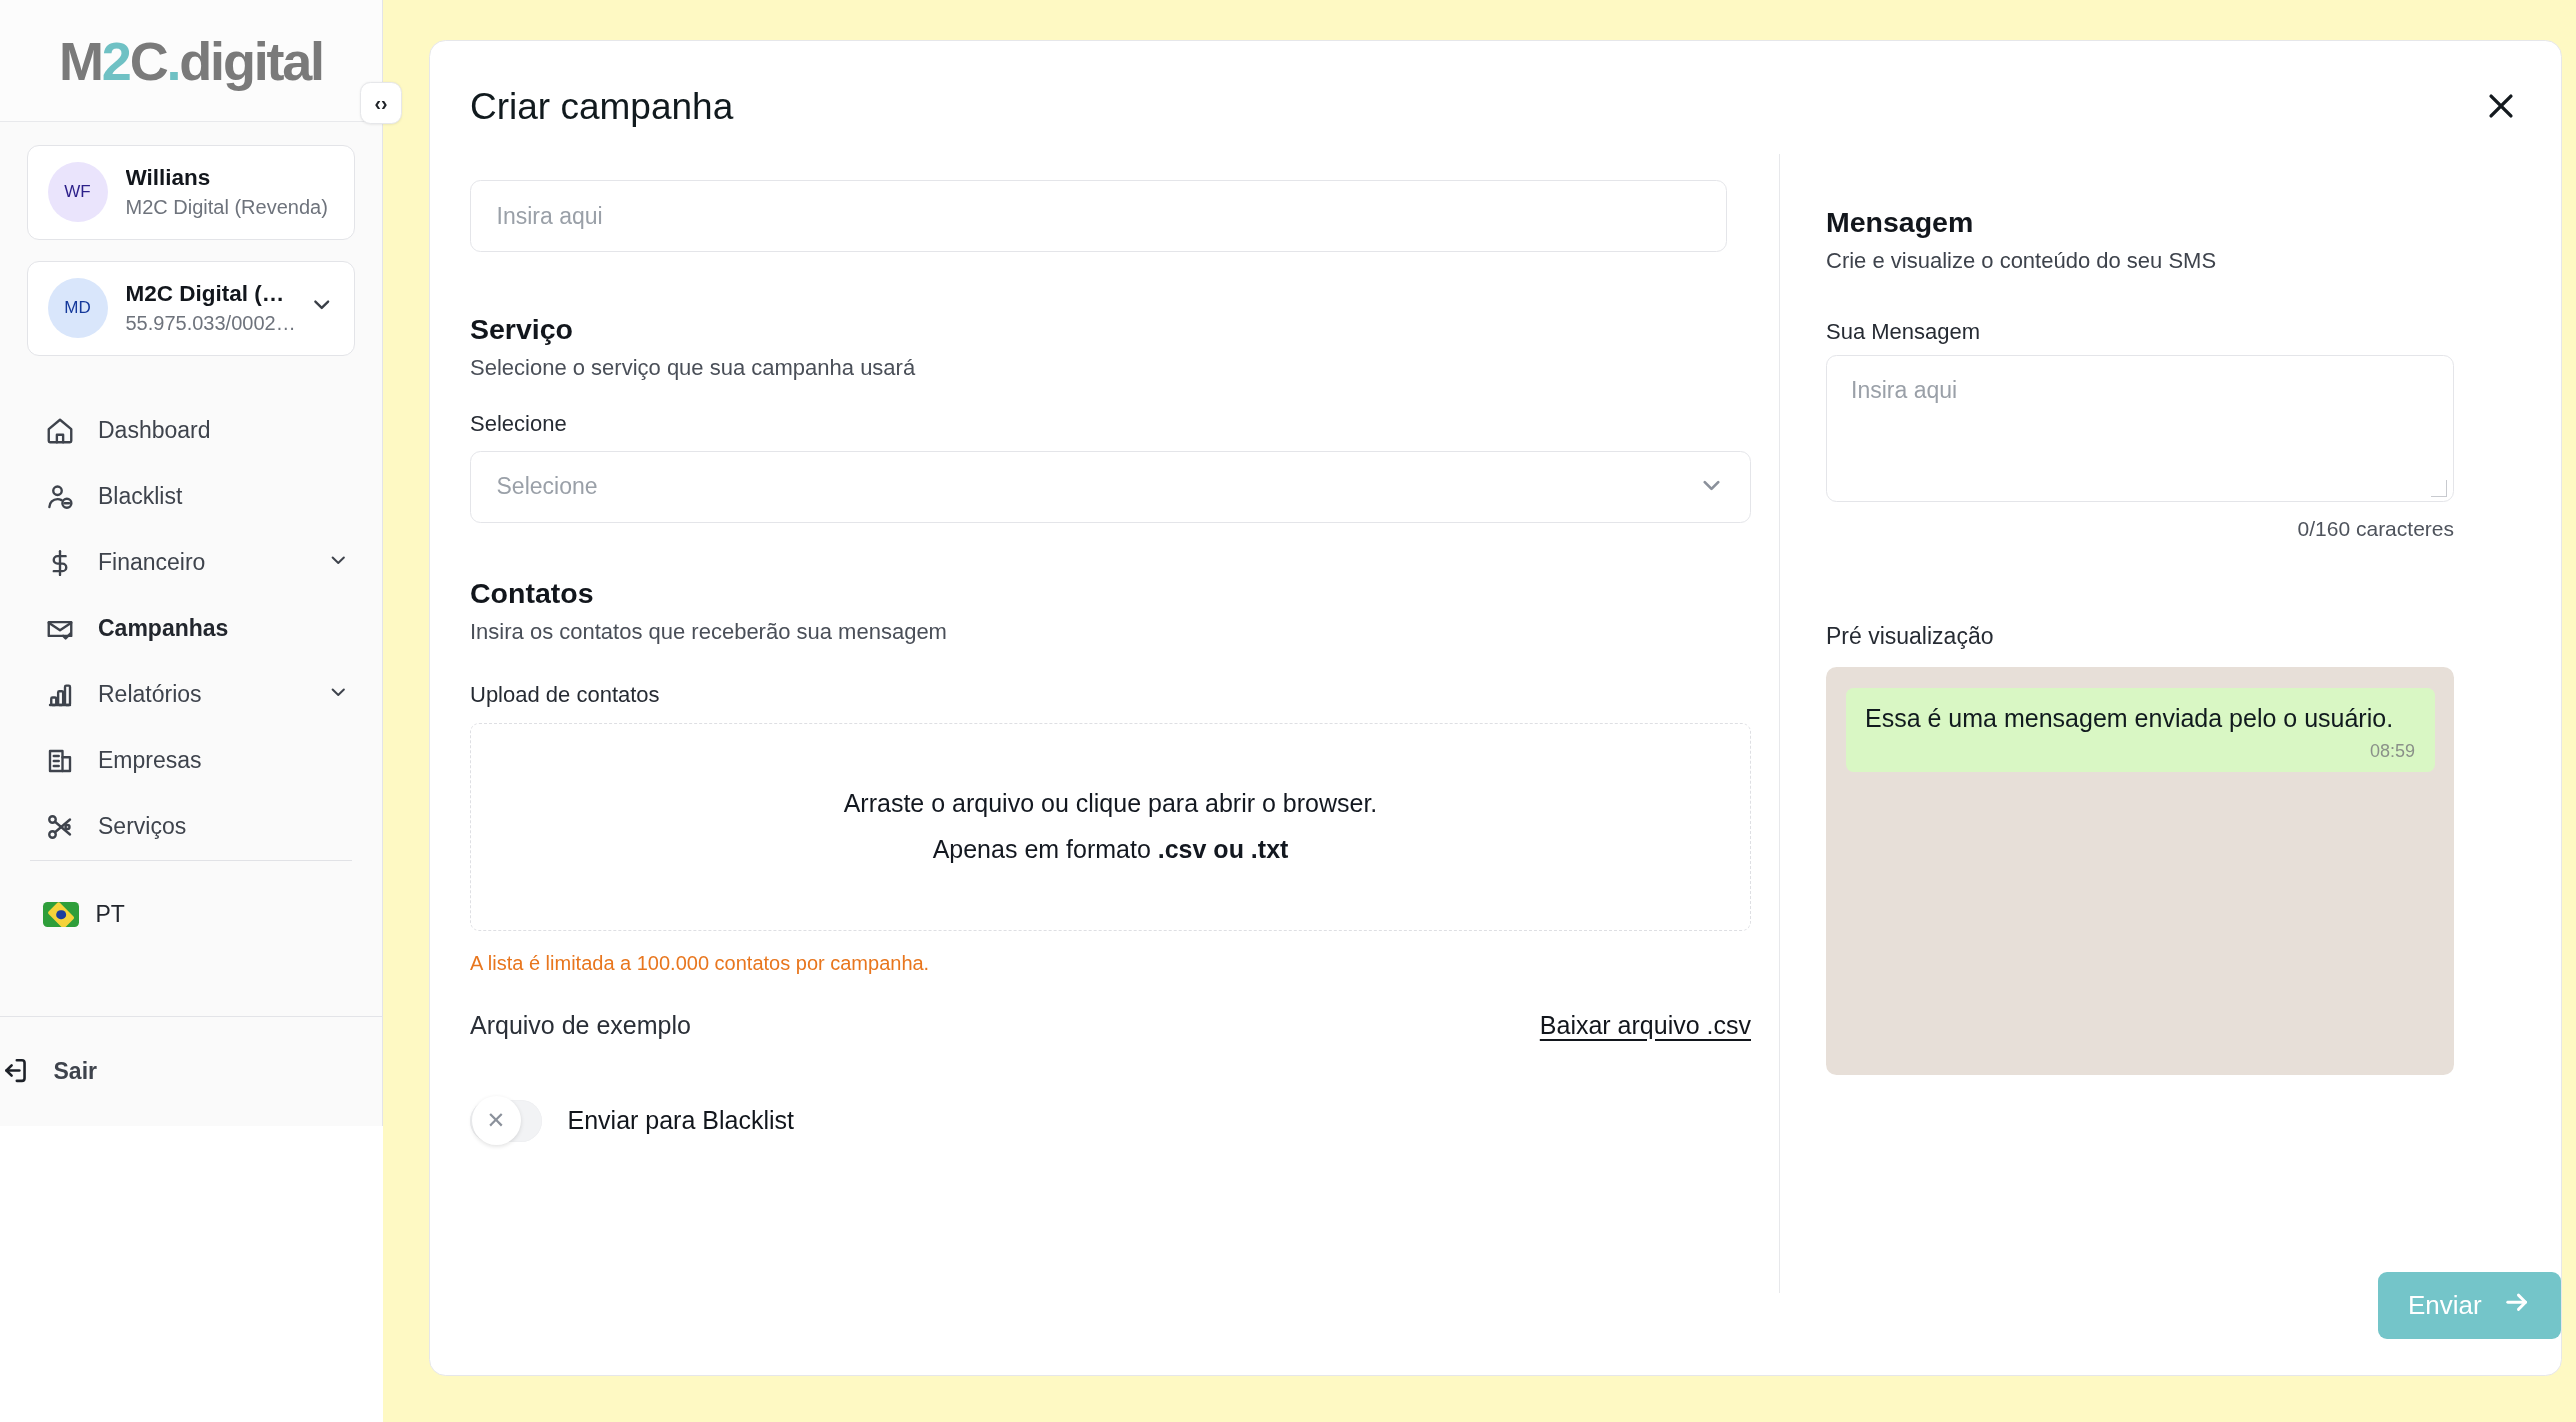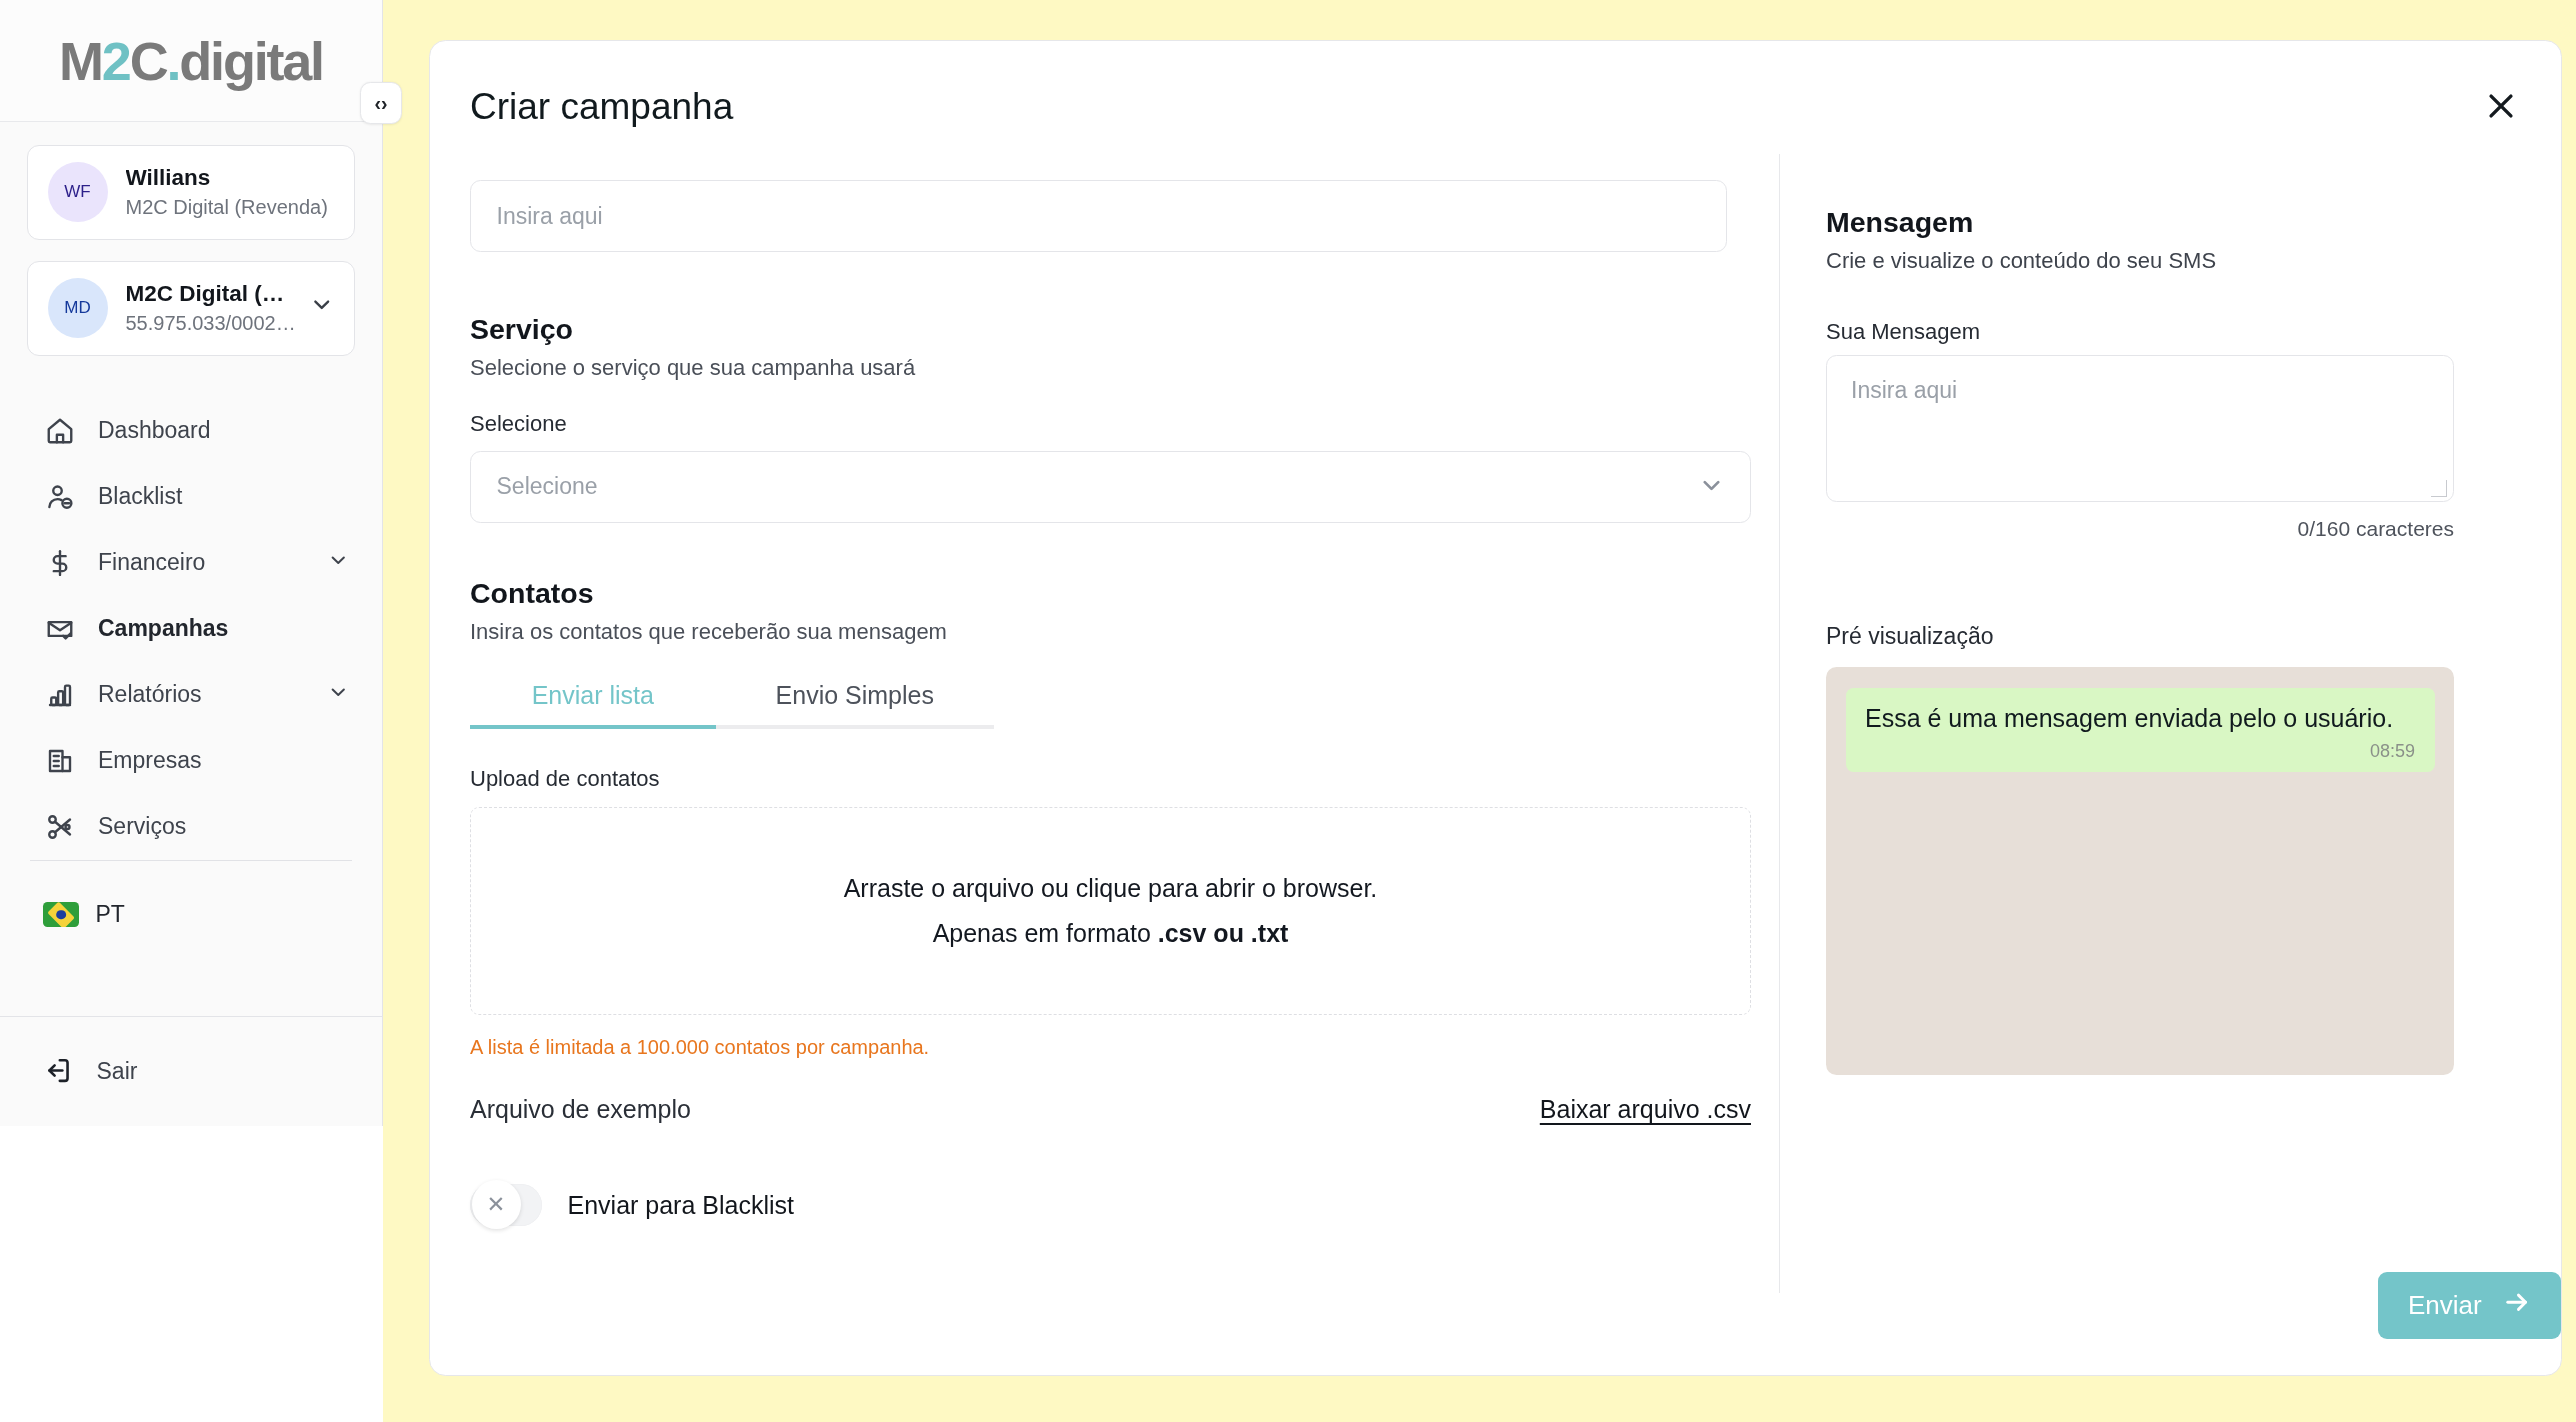--- a/index.html
+++ b/index.html
@@ -79,21 +79,21 @@
     background:#f5d33a; transform: translate(-50%,-50%) rotate(45deg);
     border-radius: 2.2px;
   }
   .flag:after {
     content:""; position:absolute; left:50%; top:50%; width:9.7px; height:9.7px;
     background:#1c3e9e; border-radius:50%; transform: translate(-50%,-50%);
   }
   .lang-label { font-size: 23px; color: #22262d; }
 
   .logout-sep { height: 1.5px; background: #e3e4e8; }
-  .logout-row { display: flex; align-items: center; padding-left: 43px; height: 109px; }
+  .logout-row { display: flex; align-items: center; height: 109px; font-weight: bold; }
   .logout-row svg { width: 31px; height: 31px; stroke: #1d2128; fill: none; stroke-width: 2; stroke-linecap: round; stroke-linejoin: round; margin-right: 22.5px; }
   .logout-label { font-size: 23px; color: #3e434c; }
 
   
   .main { flex: 1; position: relative; background: #fef9c3; }
   .modal {
     position: absolute; left: 46px; top: 40px;
     width: 2133px; height: 1336px;
     background: #ffffff; border: 0.7px solid #e6e7ea;
     border-radius: 16.5px; overflow: visible;
@@ -386,26 +386,20 @@
                     <polyline points="6 9 12 15 18 9"></polyline>
                   </svg>
               </span>
             </div>
           </div>
 
           <div class="block-contatos">
             <div class="sec-title">Contatos</div>
             <div class="sec-sub">Insira os contatos que receberão sua mensagem</div>
 
-            <div class="tabs">
-              <div class="tab t1 active">Enviar lista</div>
-              <div class="tab t2">Envio Simples</div>
-              <div class="tabs-rail"></div>
-              <div class="tabs-ind"></div>
-            </div>
 
             <div class="upload-label">Upload de contatos</div>
 
             <div class="dropzone">
               <div class="dz-line1">Arraste o arquivo ou clique para abrir o browser.</div>
               <div class="dz-line2"><span>Apenas em formato </span><b>.csv ou .txt</b></div>
             </div>
 
             <div class="limit-note">A lista é limitada a 100.000 contatos por campanha.</div>
 

